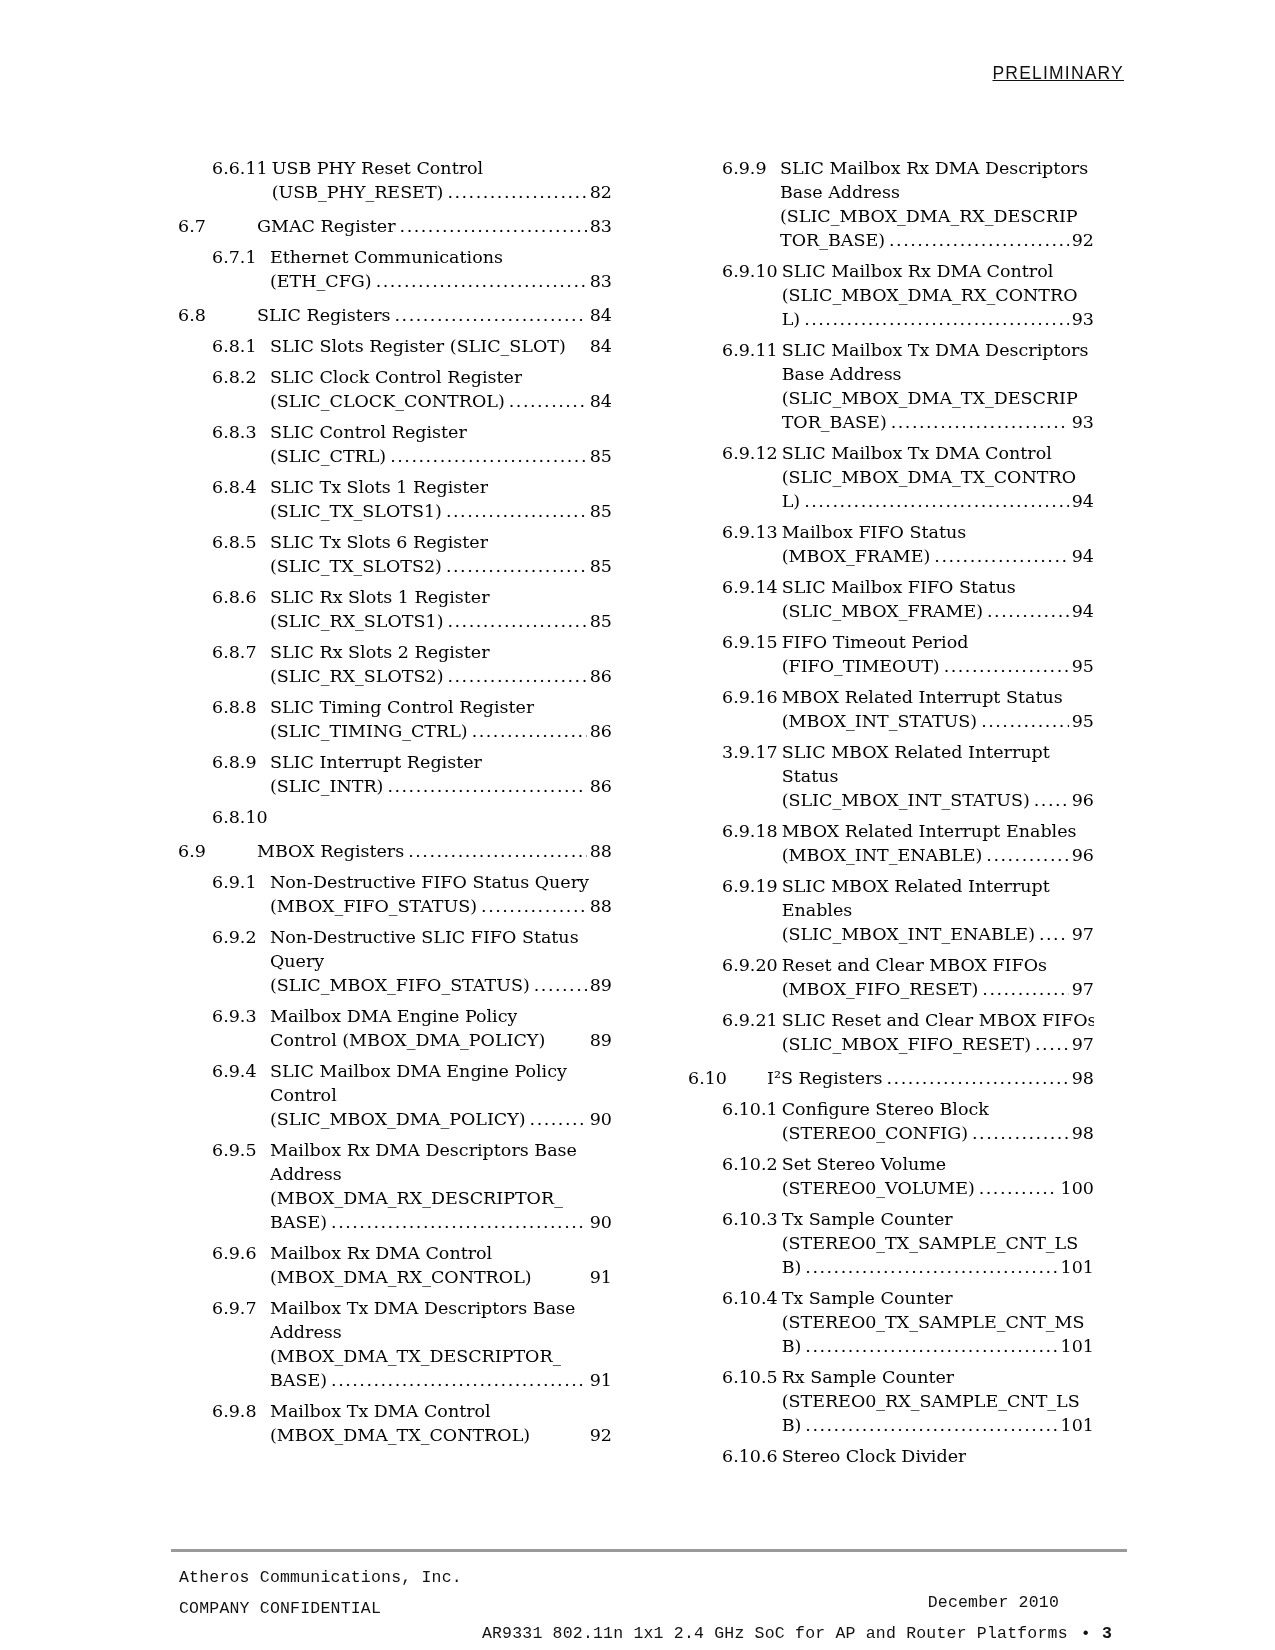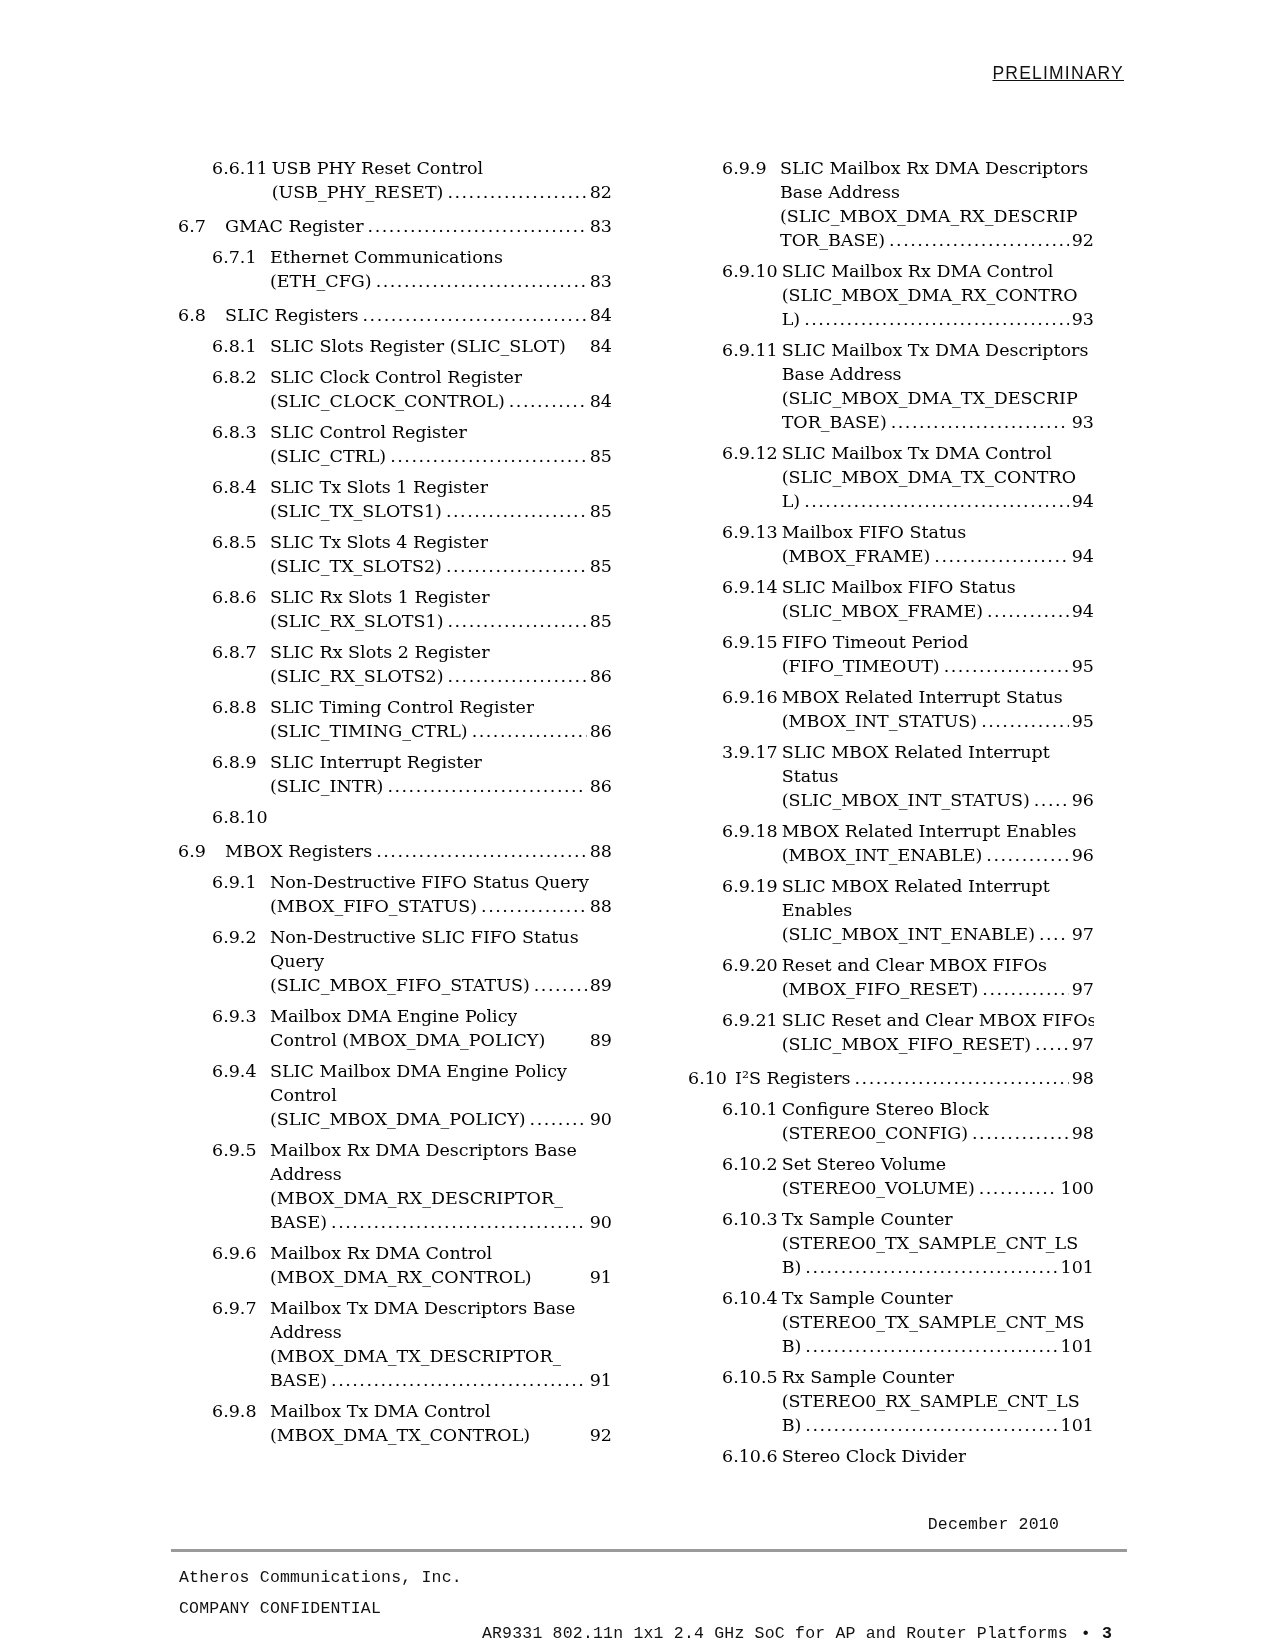--- a/index.html
+++ b/index.html
@@ -15,41 +15,41 @@
     font-family:"Liberation Sans", sans-serif;
     font-size:17.5px;letter-spacing:1.2px;color:#111;text-decoration:underline;
   }
 
   
   .col{position:absolute;top:156px;}
   .col-left{left:178px;width:434px;}
   .col-right{left:688px;width:406px;}
 
   .entry{display:flex;align-items:flex-start;margin-top:7px;font-size:17.5px;line-height:24px;}
-  .entry.top{margin-top:10px;}
+  .entry.top{margin-top:10px;gap:32px;}
   .col .entry:first-child{margin-top:0;}
   .entry.sub{padding-left:34px;}
   .num{flex:none;padding-right:4px;white-space:nowrap;}
   .entry.sub .num{min-width:54px;}
   .entry.top .num{min-width:43px;}
   .content{flex:1 1 auto;min-width:0;}
   .line{display:flex;align-items:baseline;}
   .t{flex:0 1 auto;white-space:nowrap;overflow:hidden;}
   .leader{
     flex:1 1 12px;min-width:0;overflow:hidden;white-space:nowrap;
     margin-left:4px;margin-right:3px;letter-spacing:1.5px;
   }
   .pg{flex:none;white-space:nowrap;}
 
   
   .rule{position:absolute;top:1549px;left:171px;width:956px;height:3px;background:#9a9a9a;}
   .ftr{font-family:Liberation Mono, monospace;font-size:16.5px;letter-spacing:0.2px;color:#111;}
   .ftr-left{position:absolute;left:179px;top:1562px;line-height:31px;}
   .ftr-r1{position:absolute;top:1624px;right:163px;white-space:nowrap;}
-  .ftr-r2{position:absolute;top:1515px;right:216px;white-space:nowrap;}
+  .ftr-r2{position:absolute;top:1593px;right:216px;white-space:nowrap;}
   .bullet{margin:0 11px 0 13px;}
   .pageno{font-weight:bold;}
 </style>
 </head>
 <body>
 
 <div class="page">
 
   <div class="hdr">
     <span>PRELIMINARY</span>
@@ -148,21 +148,21 @@
             <span class="t">(SLIC_TX_SLOTS1)</span>
             <span class="leader">................................................................................</span>
             <span class="pg">85</span>
           </div>
         </div>
       </div>
       <div class="entry sub">
         <div class="num">6.8.5</div>
         <div class="content">
           <div class="line">
-            <span class="t">SLIC Tx Slots 4 Register</span>
+            <span class="t">SLIC Tx Slots 6 Register</span>
           </div>
           <div class="line">
             <span class="t">(SLIC_TX_SLOTS2)</span>
             <span class="leader">................................................................................</span>
             <span class="pg">85</span>
           </div>
         </div>
       </div>
       <div class="entry sub">
         <div class="num">6.8.6</div>

